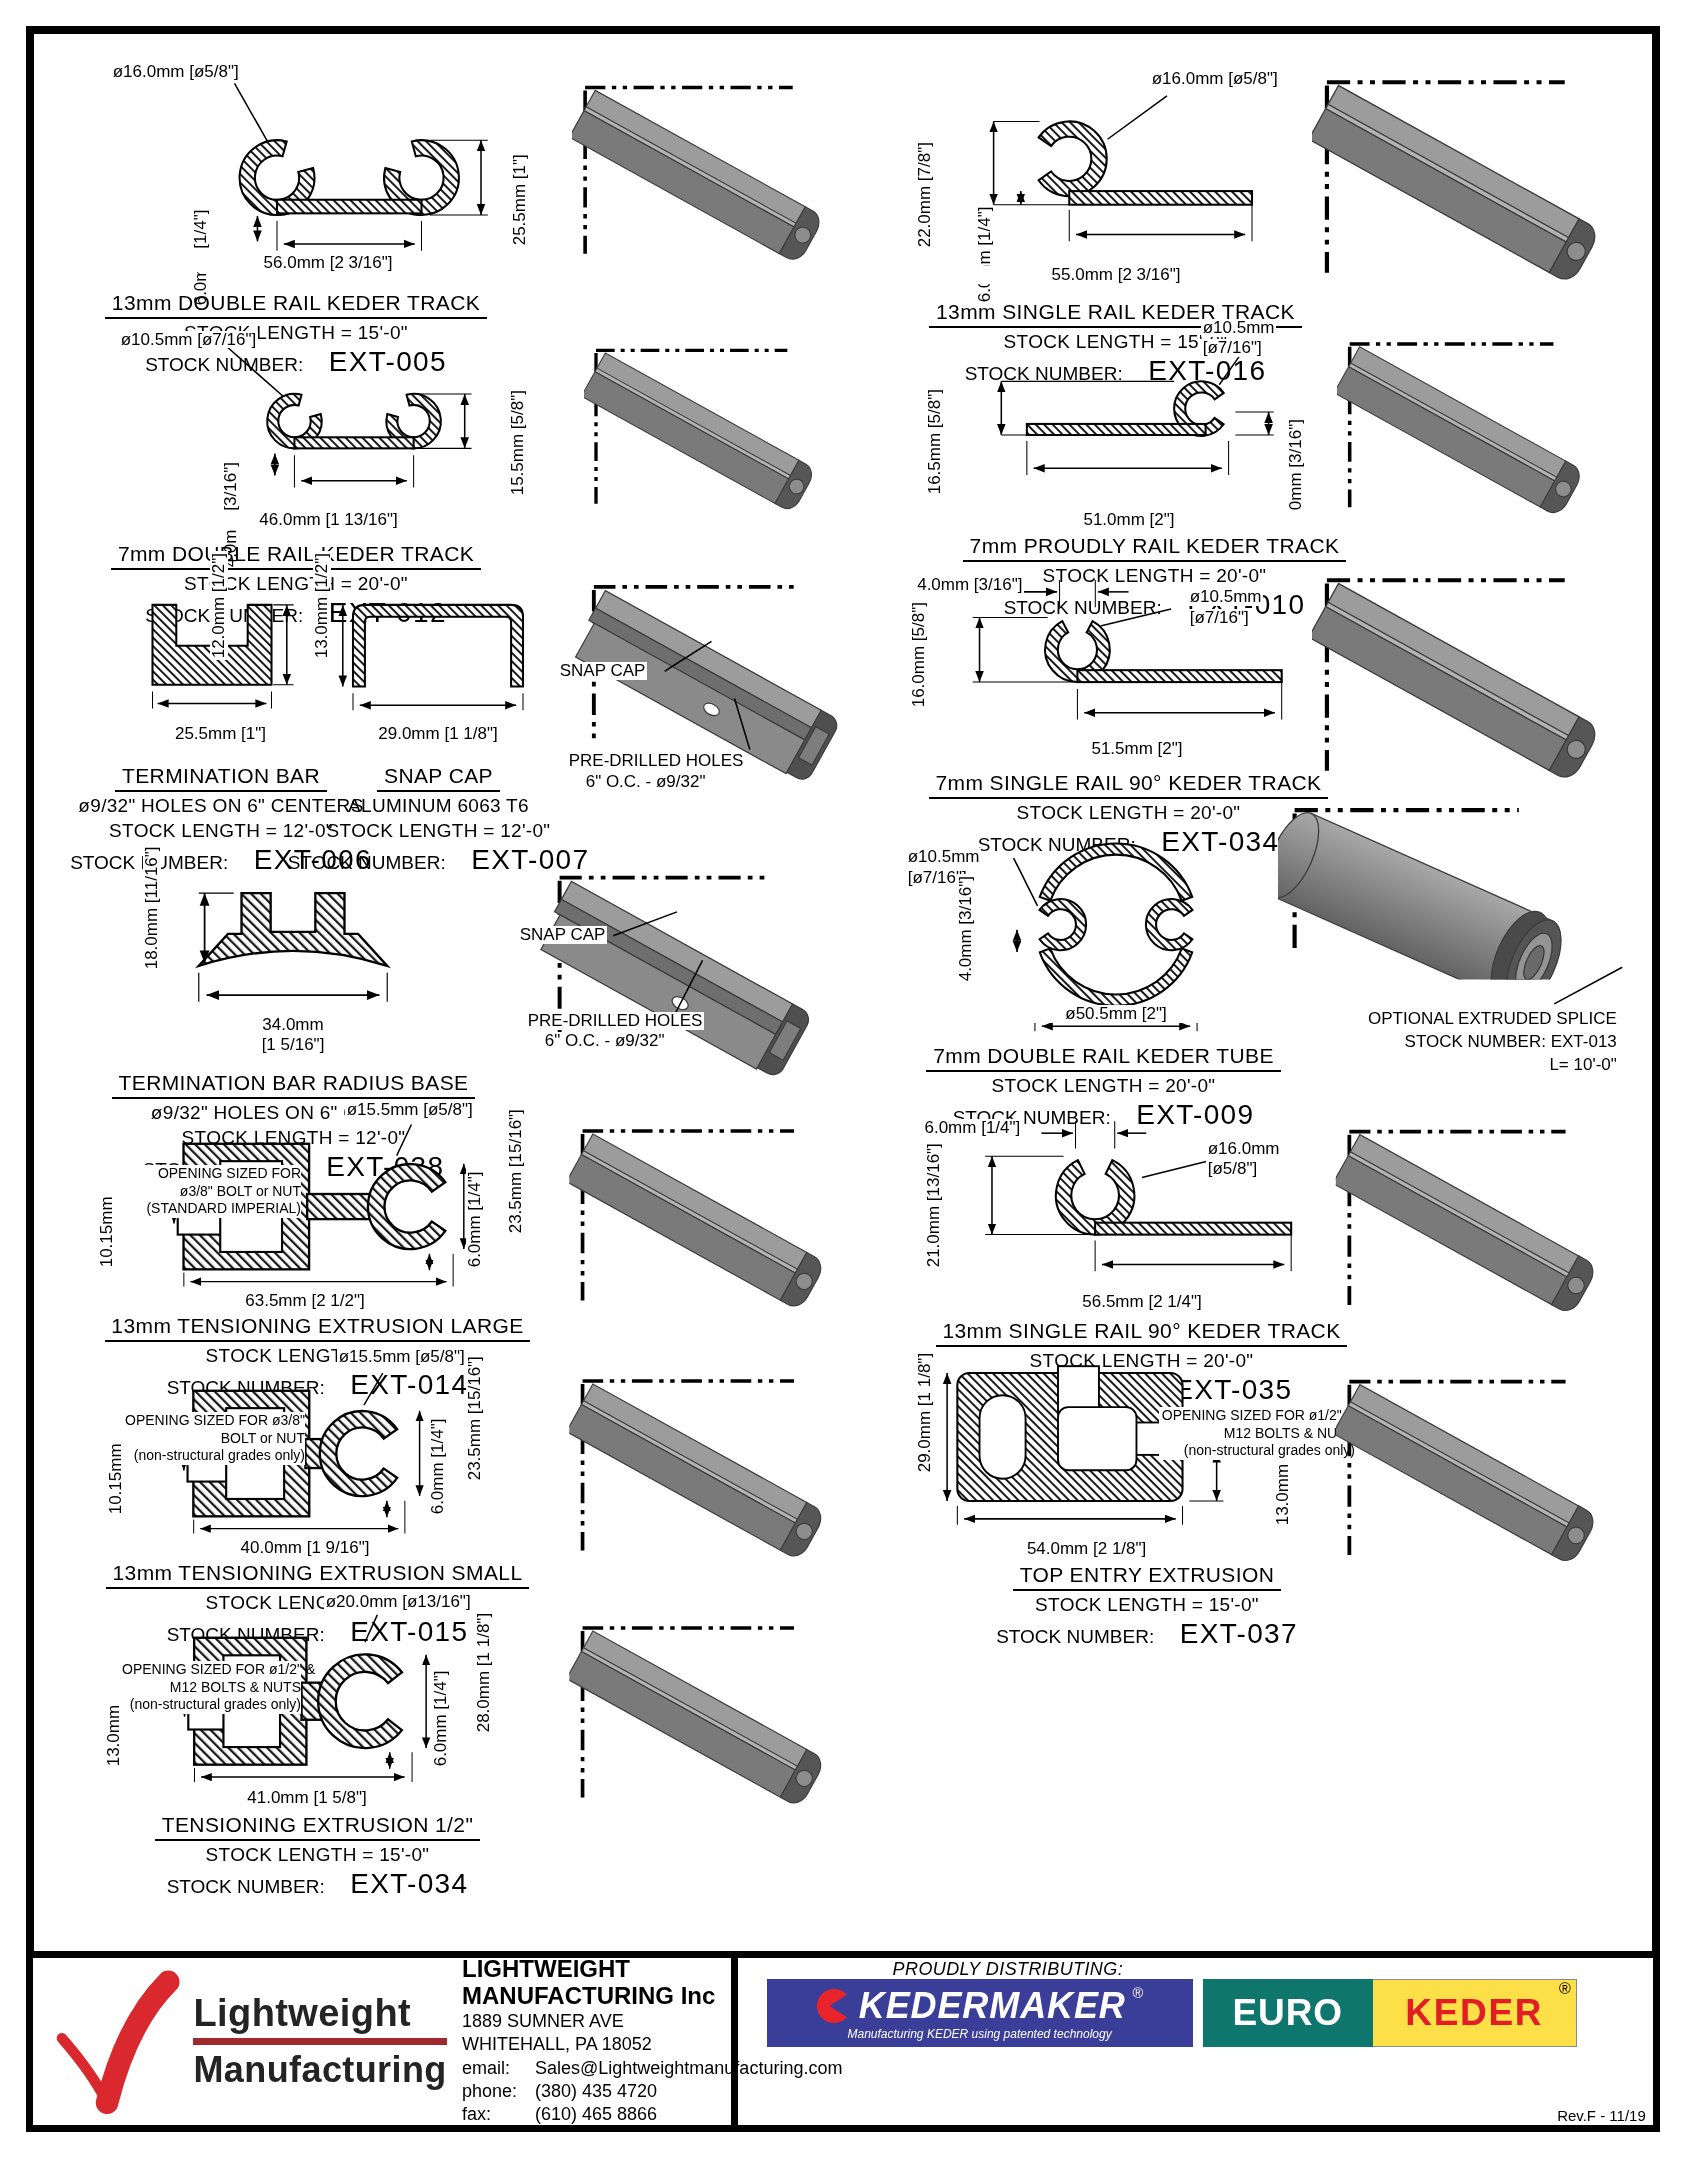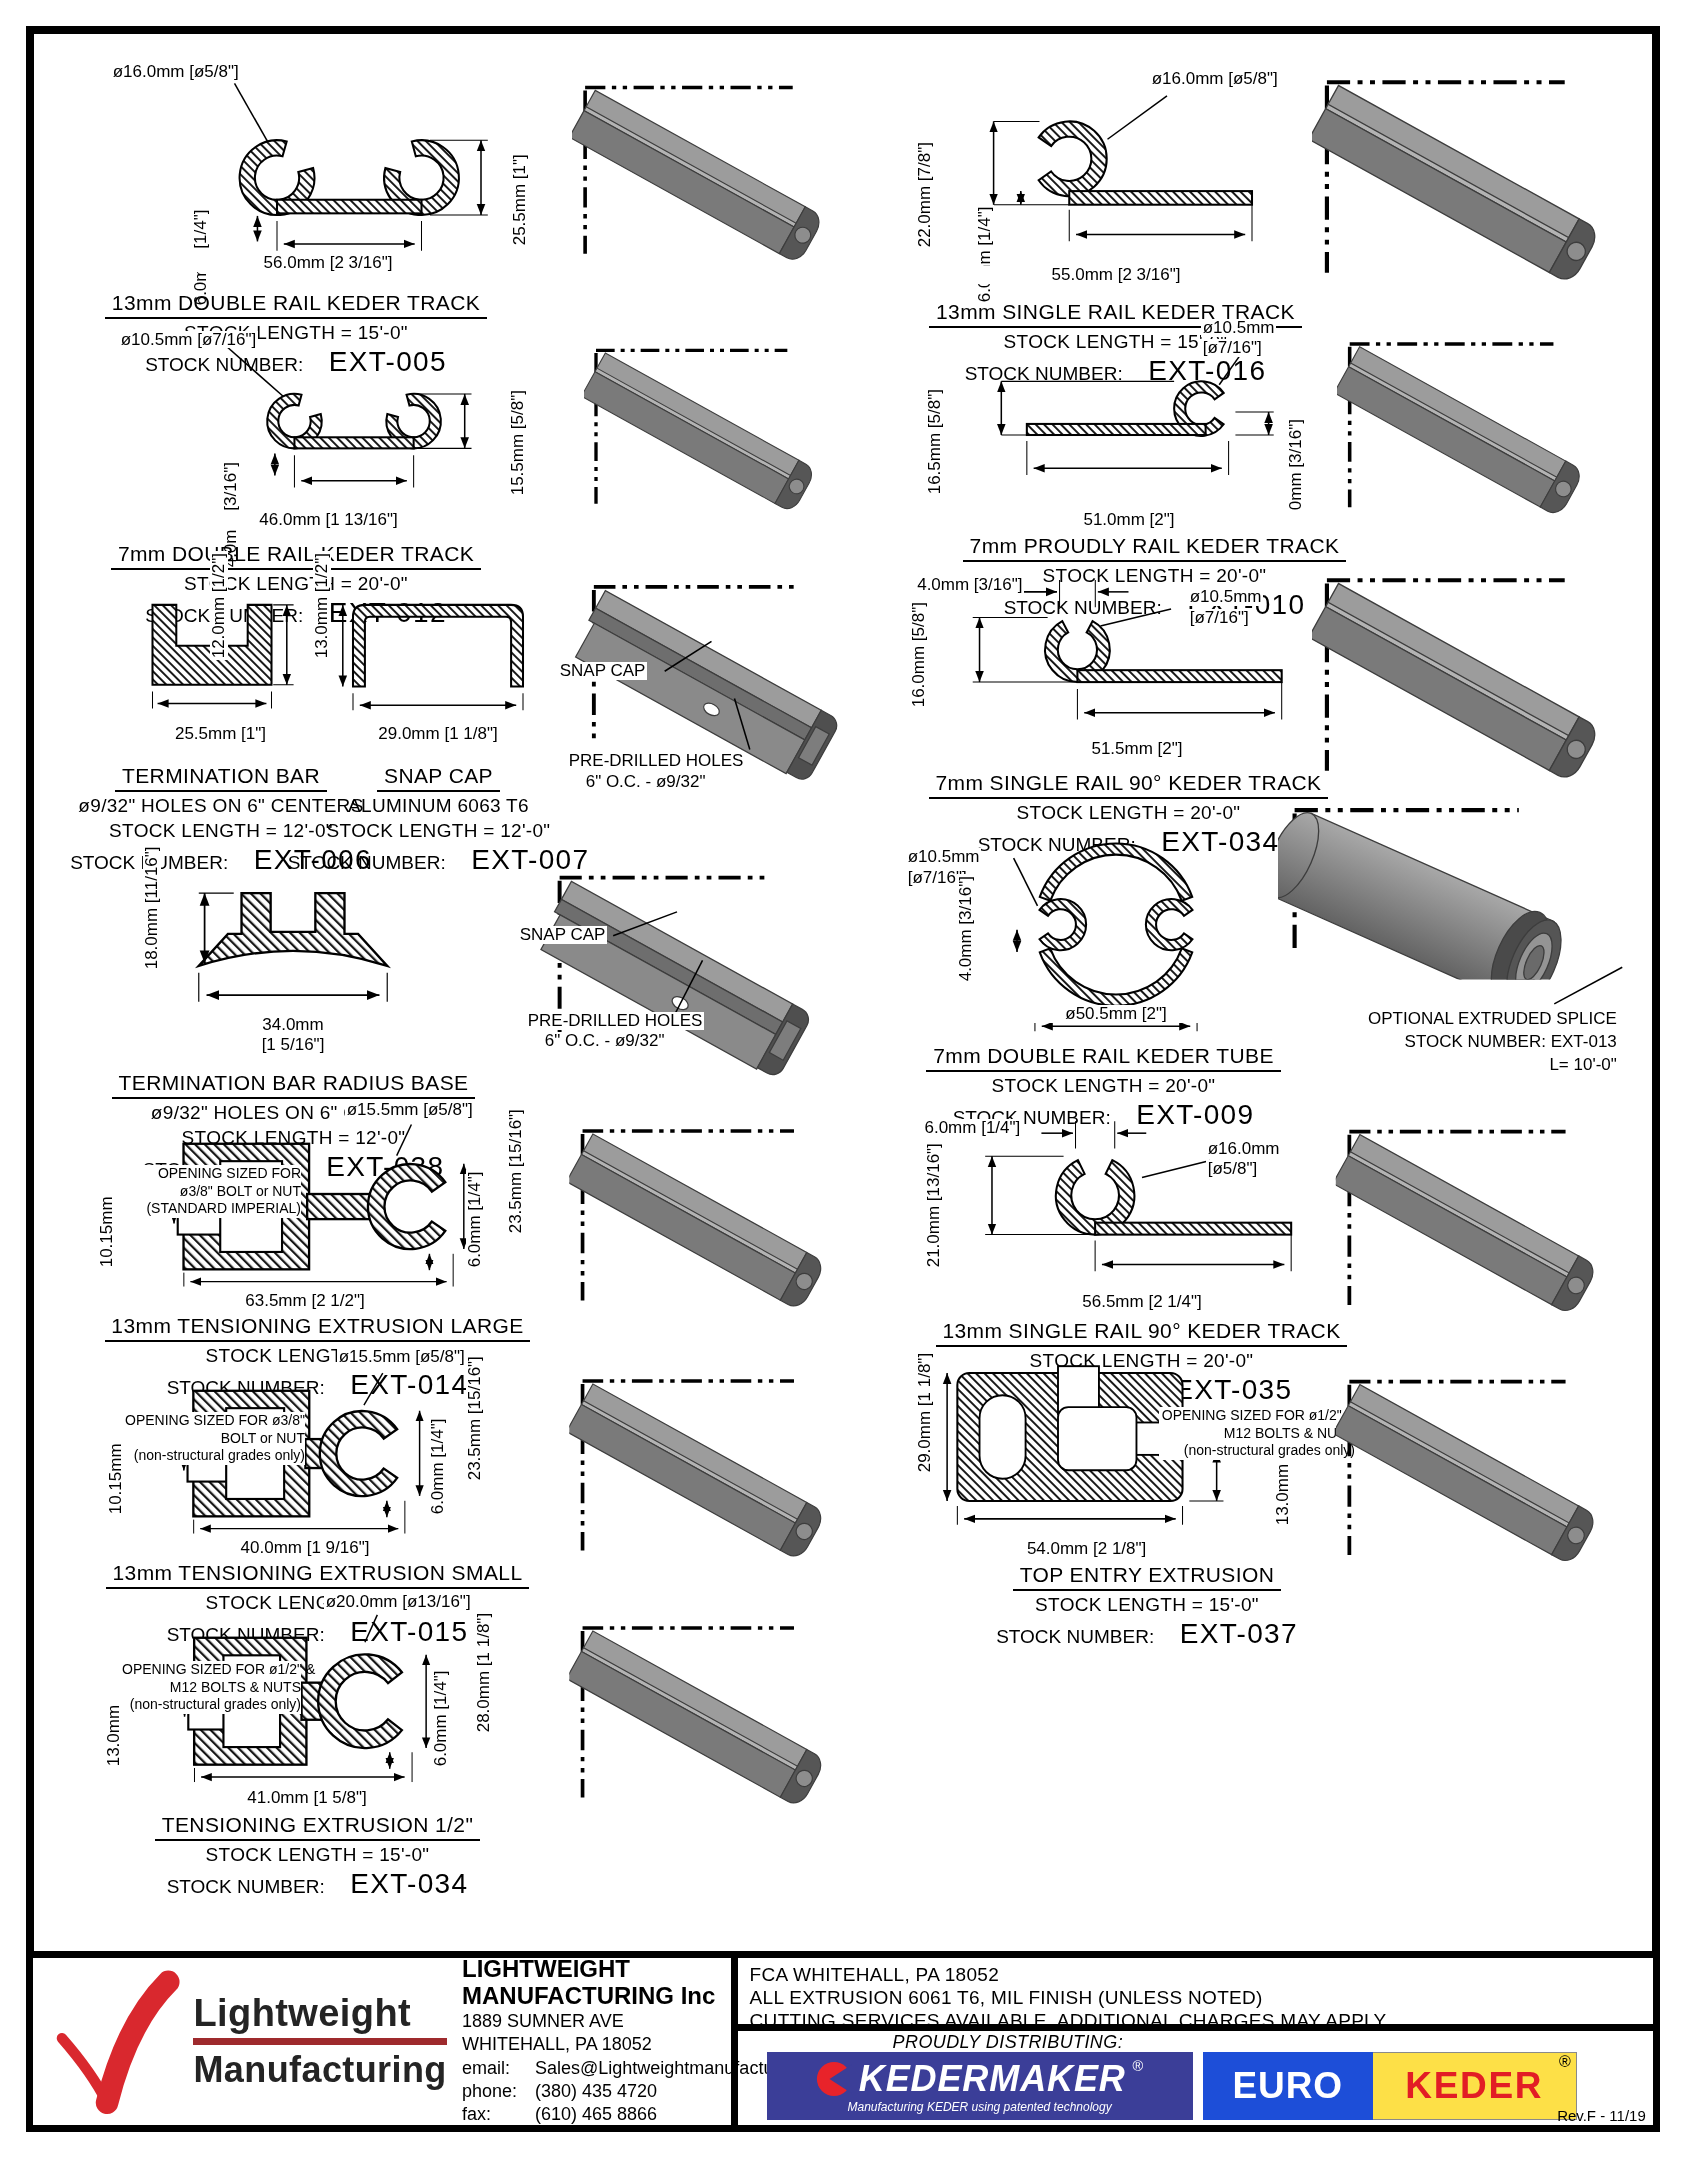--- a/index.html
+++ b/index.html
@@ -39,21 +39,21 @@
   .notes{height:73px;border-bottom:7.7px solid #000;padding:5.1px 12px;font-size:19px;line-height:1.22;letter-spacing:0.3px;}
   .logos{flex:1;position:relative;padding-left:29px;}
   .pd{position:absolute;top:0.9px;left:155px;font-size:18px;font-style:italic;letter-spacing:0.4px;}
   .lrow{position:absolute;top:21px;left:29px;display:flex;align-items:stretch;}
   .km{width:426px;height:68px;background:#3b3e98;color:#fff;display:flex;flex-direction:column;justify-content:center;align-items:center;padding:1.7px 6.8px;}
   .kmrow{display:flex;align-items:center;gap:6.8px;}
   .kmname{font-size:36px;font-weight:bold;font-style:italic;letter-spacing:0.9px;}
   .kmreg{font-size:14.5px;align-self:flex-start;}
   .kmtag{font-size:12px;font-style:italic;margin-top:0.9px;color:#fff;}
   .ek{margin-left:10.2px;width:375px;height:68px;display:flex;}
-  .ekred{width:170px;background:#1d4ed8;color:#fff;font-size:37px;font-weight:bold;display:flex;align-items:center;justify-content:center;letter-spacing:0.9px;}
+  .ekred{width:170px;background:#0f766e;color:#fff;font-size:37px;font-weight:bold;display:flex;align-items:center;justify-content:center;letter-spacing:0.9px;}
   .ekwhite{width:204px;background:#fde047;border:1.7px solid #8a8a8a;border-left:none;color:#e21d25;font-size:37px;font-weight:bold;display:flex;align-items:center;justify-content:center;letter-spacing:1.7px;position:relative;}
   .ekreg{position:absolute;top:0px;right:3.4px;font-size:16px;color:#000;font-weight:normal;}
   .rev{position:absolute;bottom:0.9px;right:6.8px;font-size:15px;}
 </style>
 </head>
 <body>
 
 <div class="sheet">
 
   <svg width="0" height="0" style="position:absolute">
@@ -577,25 +577,20 @@
             <span class="lb">phone:</span>
             <span>(380) 435 4720</span>
           </div>
         <div class="crow">
             <span class="lb">fax:</span>
             <span>(610) 465 8866</span>
           </div>
       </div>
     </div>
     <div class="f-right">
-      <div class="notes">
-        <div>FCA WHITEHALL, PA 18052</div>
-        <div>ALL EXTRUSION 6061 T6, MIL FINISH (UNLESS NOTED)</div>
-        <div>CUTTING SERVICES AVAILABLE. ADDITIONAL CHARGES MAY APPLY.</div>
-      </div>
       <div class="logos">
         <div class="pd">PROUDLY DISTRIBUTING:</div>
         <div class="lrow">
           <div class="km">
             <div class="kmrow">
               <svg width="36" height="36" viewBox="0 0 40 40">
                 <circle cx="20" cy="20" r="19" fill="#e8232a"></circle>
                 <path d="M40,4 L15,20 L40,36 z" fill="#3b3e98"></path>
               </svg>
               <span class="kmname">KEDERMAKER</span>

